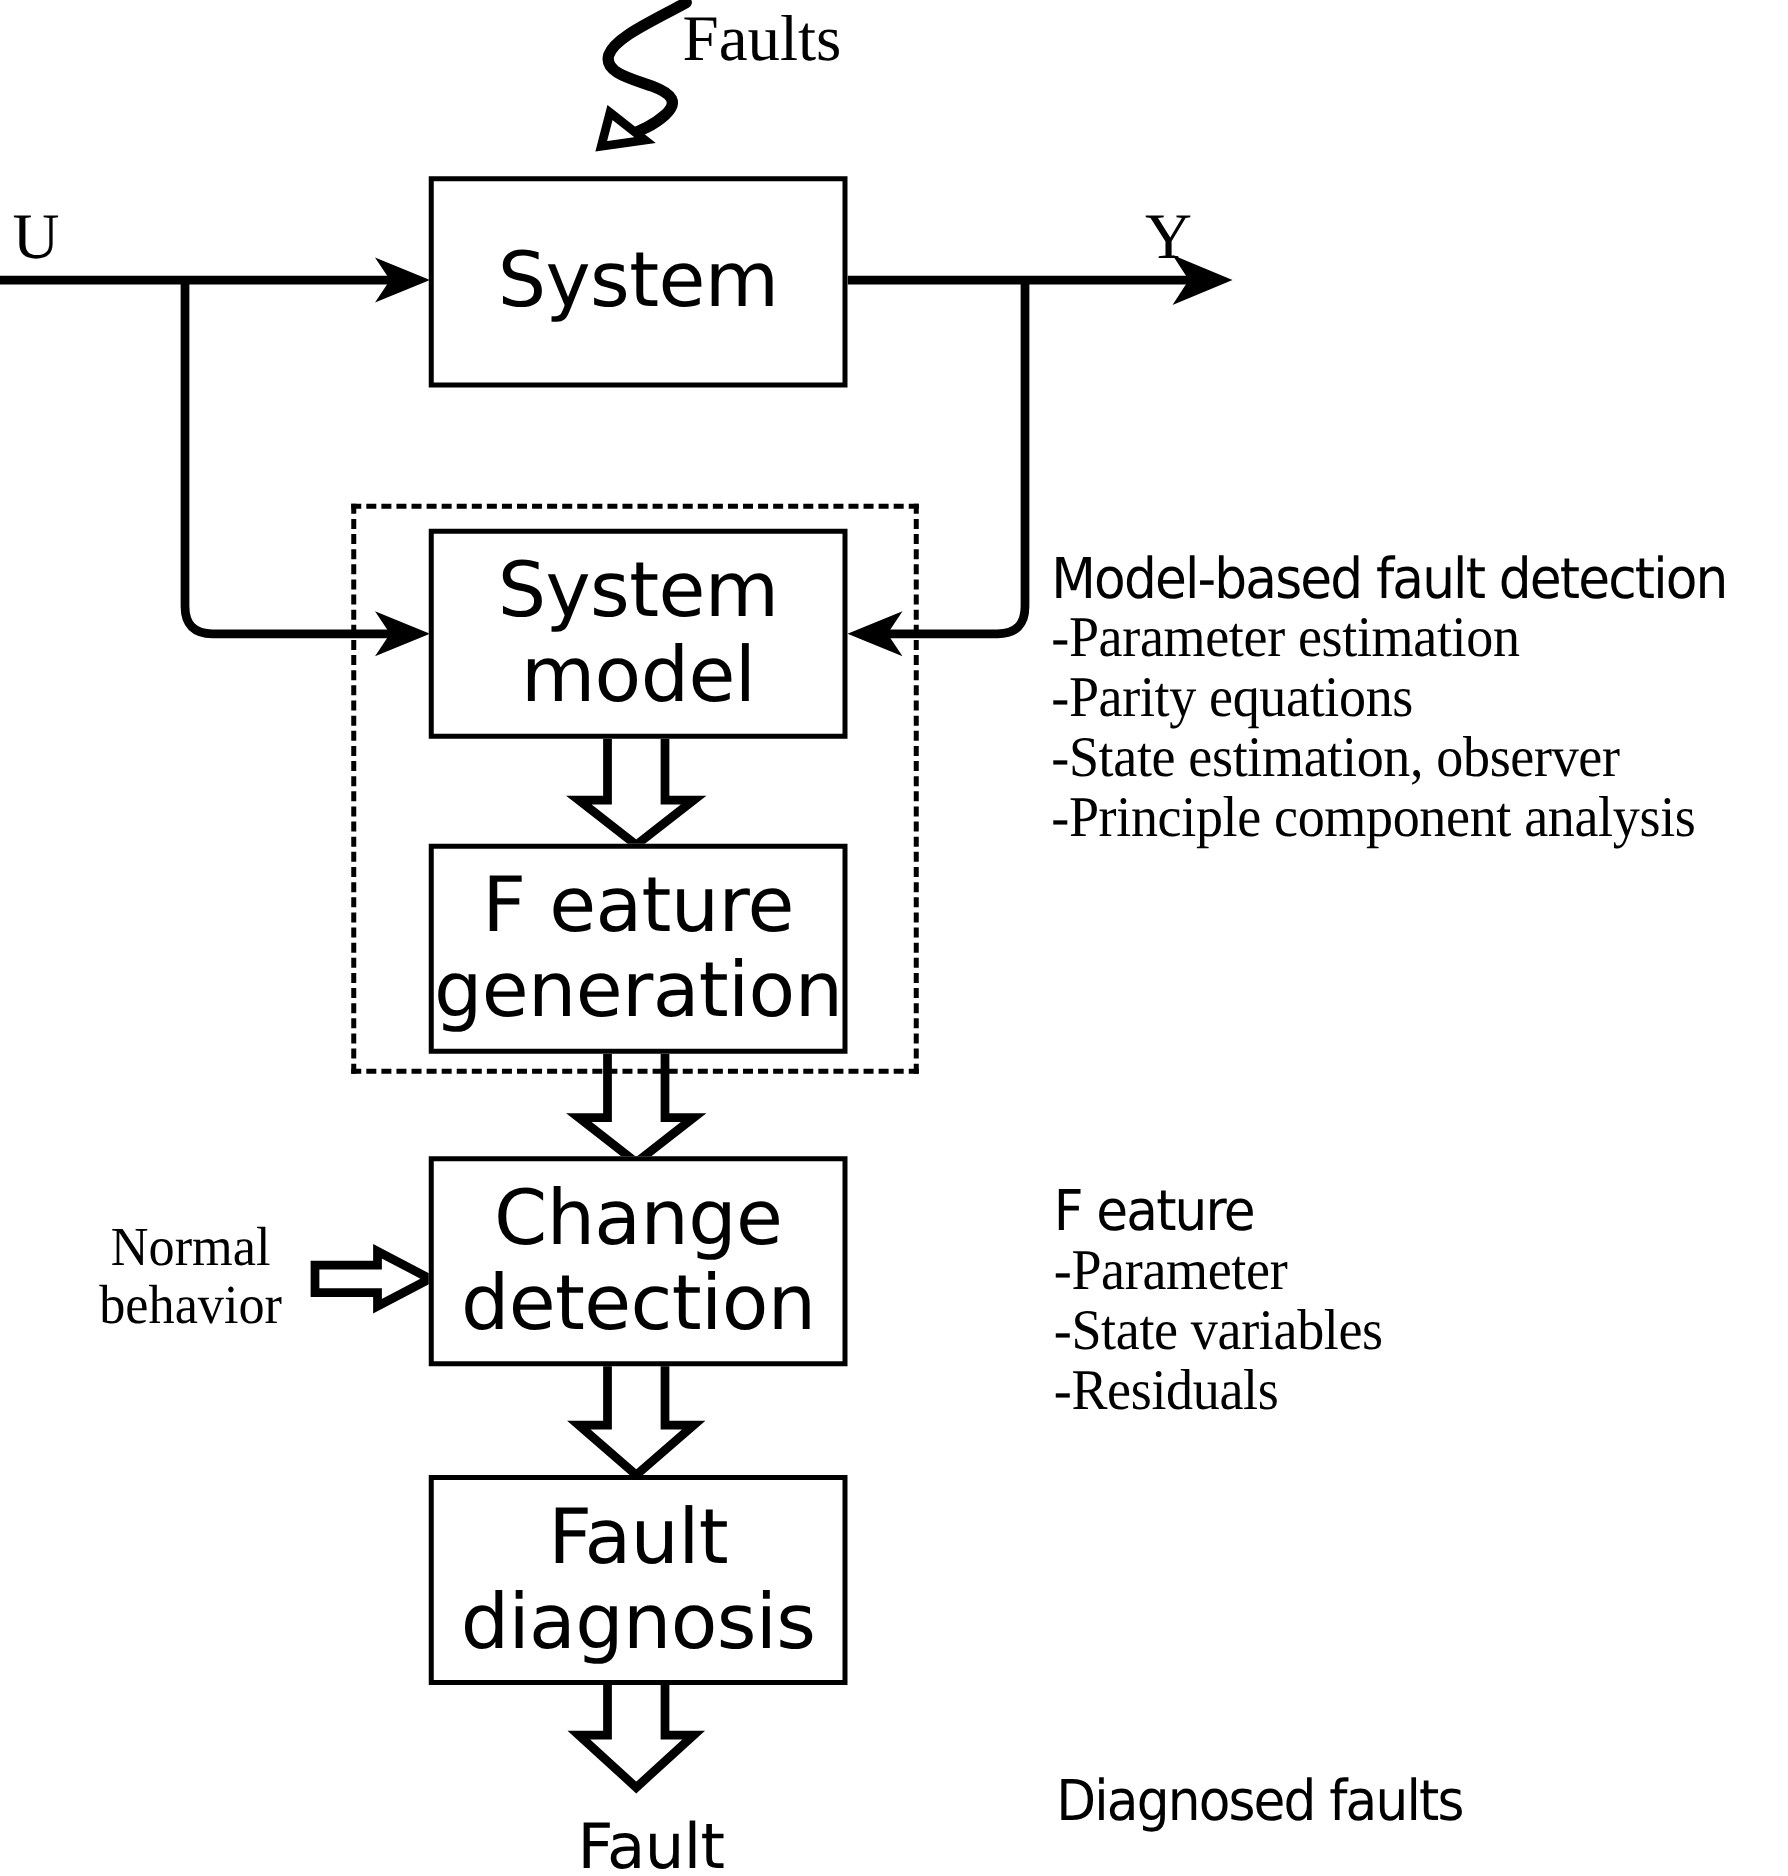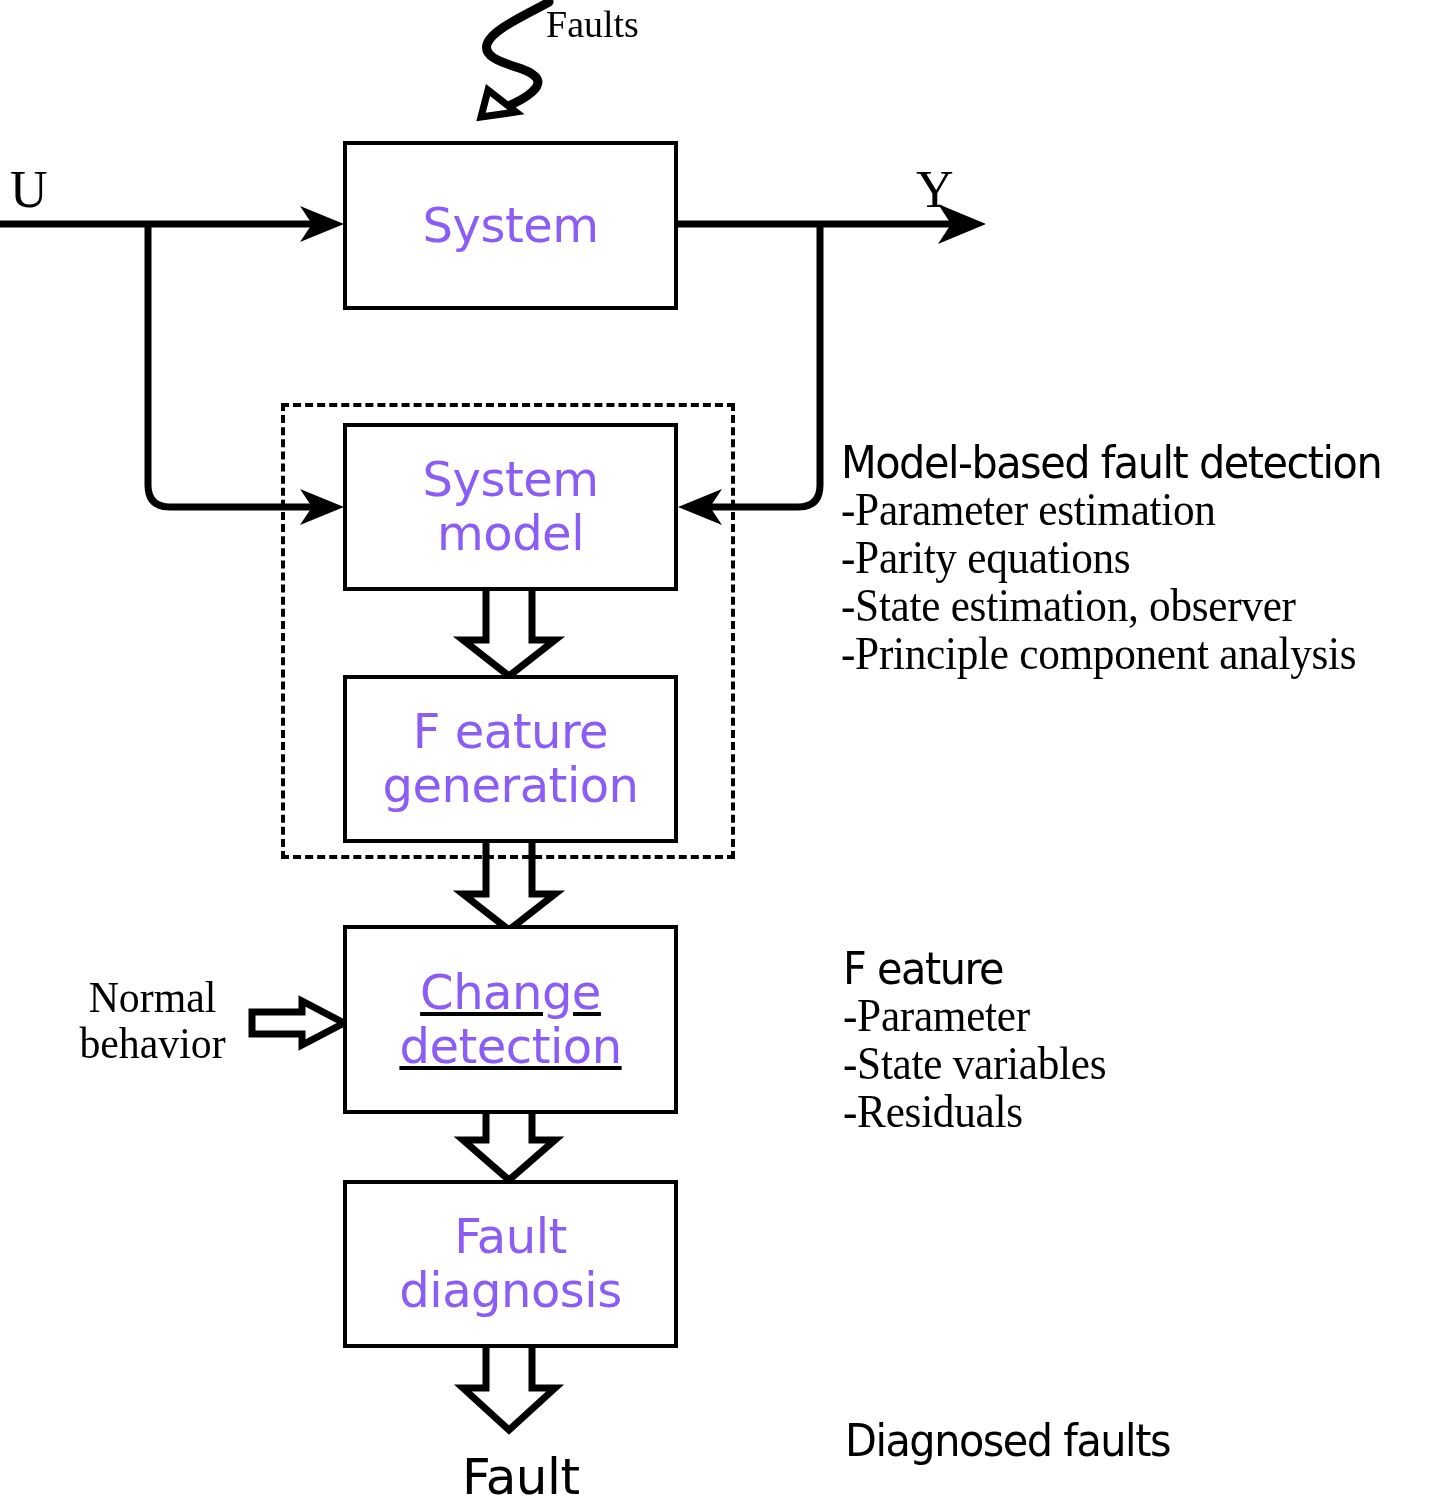--- a/index.html
+++ b/index.html
@@ -27,23 +27,23 @@
     border: 4px solid #000;
     background: #fff;
     box-sizing: border-box;
     display: flex;
     align-items: center;
     justify-content: center;
     text-align: center;
   }
   .box-label {
     font-family: "DejaVu Sans", "Liberation Sans", sans-serif;
-    font-size: 48px;
+    font-size: 61px;
     line-height: 1.12;
-    color: #8b5cf6;
+    color: #000000;
     letter-spacing: -0.5px;
     white-space: pre-line;
   }
   .dashed-region {
     position: absolute;
     border: 4px dashed #000;
     box-sizing: border-box;
     background: transparent;
   }
   .txt {
@@ -86,21 +86,21 @@
     transform: scaleX(0.95);
     transform-origin: center top;
   }
   .fault-out {
     font-family: "DejaVu Sans", "Liberation Sans", sans-serif;
     font-size: 50px;
     letter-spacing: -0.5px;
   }
   .faults-top {
     font-family: "Liberation Serif", "DejaVu Serif", serif;
-    font-size: 38px;
+    font-size: 52px;
   }
 </style>
 </head>
 <body>
 
 <div id="canvas">
 
   <svg class="layer" viewBox="0 0 1430 1501">
 
     <g>
@@ -158,21 +158,21 @@
   <div class="box" style="left:343px; top:423px; width:335px; height:168px;">
     <span class="box-label">System
 model</span>
   </div>
 
   <div class="box" style="left:343px; top:675px; width:335px; height:168px;">
     <span class="box-label">F eature
 generation</span>
   </div>
 
-  <div class="box" style="left:343px; top:925px; width:335px; height:189px;text-decoration:underline;">
+  <div class="box" style="left:343px; top:925px; width:335px; height:168px;">
     <span class="box-label">Change
 detection</span>
   </div>
 
   <div class="box" style="left:343px; top:1180px; width:335px; height:168px;">
     <span class="box-label">Fault
 diagnosis</span>
   </div>
 
   <div class="txt faults-top" style="left:546px; top:2px;">Faults</div>

